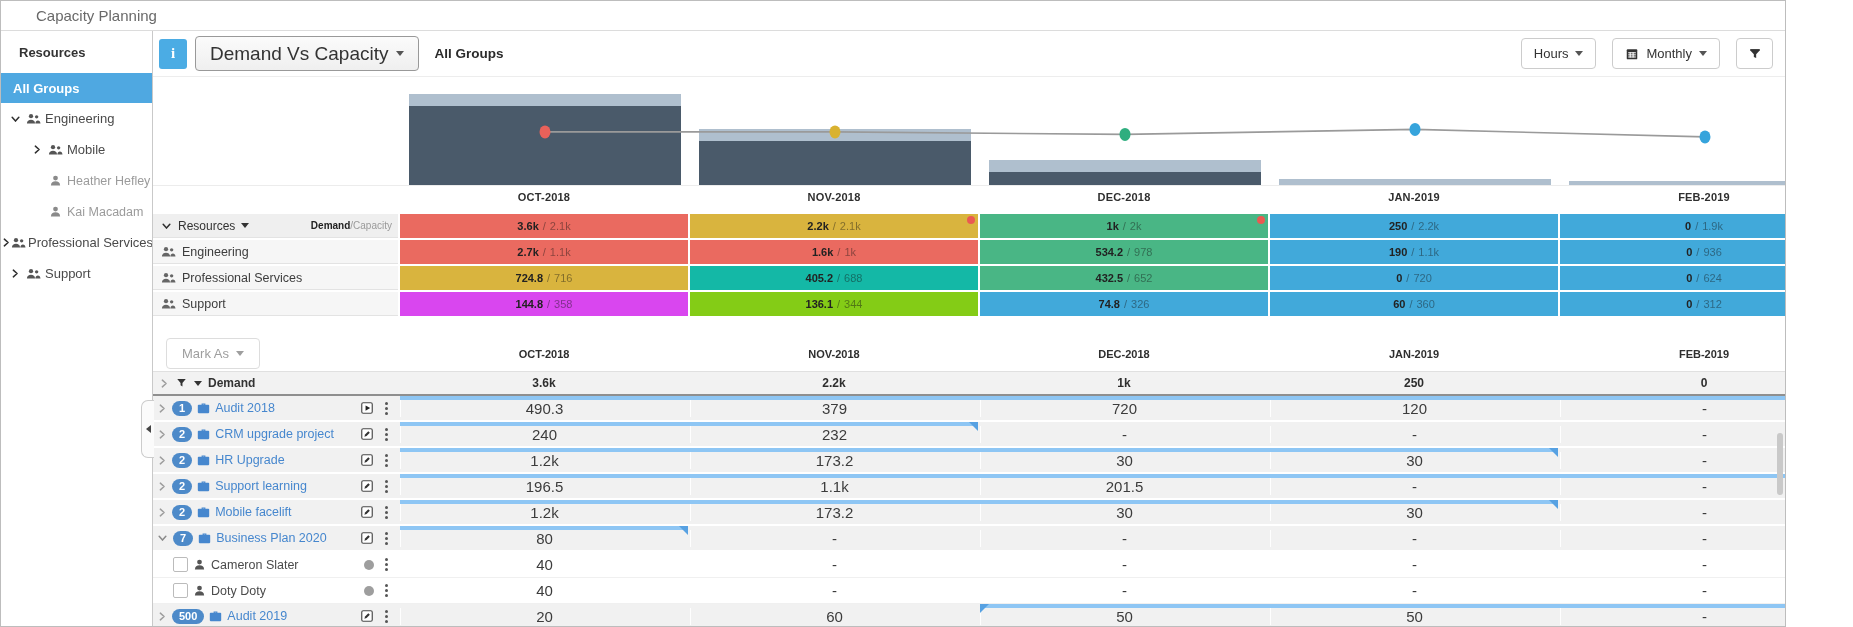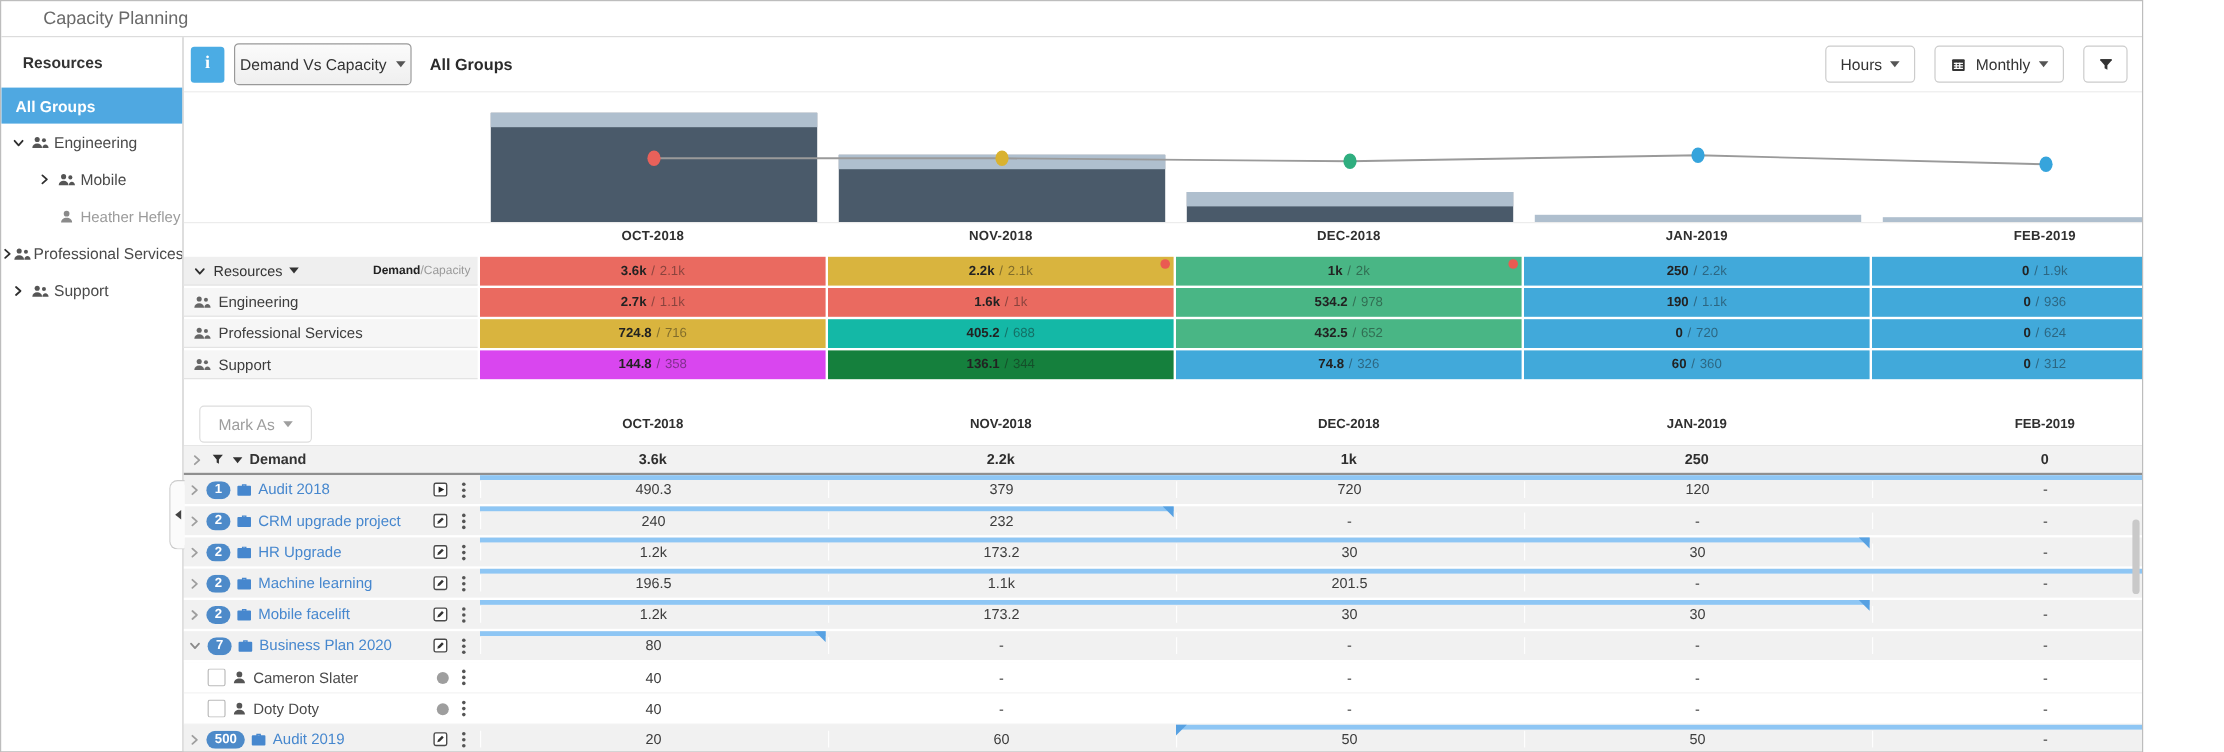--- a/index.html
+++ b/index.html
@@ -16,21 +16,21 @@
   .sb-item .sp{display:inline-block;}
   .sb-item.muted{color:#9b9b9b;font-size:12.5px;}
   .sb-item .chev{width:16px;display:flex;justify-content:center;}
   .sb-item .ic{width:20px;display:flex;justify-content:center;}
   .collapse-handle{position:absolute;left:140px;top:369px;width:13px;height:58px;background:#fbfbfb;border:1px solid #ccc;border-right:none;border-radius:7px 0 0 7px;display:flex;align-items:center;justify-content:center;z-index:5;box-sizing:border-box;}
   .collapse-handle .tri{width:0;height:0;border-top:4px solid transparent;border-bottom:4px solid transparent;border-right:5px solid #444;}
   
   .main{position:relative;flex:1;overflow:hidden;}
   .toolbar{height:46px;border-bottom:1px solid #ededed;display:flex;align-items:center;padding:0 12px 0 6px;box-sizing:border-box;}
   .info-chip{width:28px;height:30px;background:#4BACE4;border-radius:3px;color:#fff;font-weight:700;font-size:15px;display:flex;align-items:center;justify-content:center;font-family:"Liberation Serif",serif;}
-  .dd-main{margin-left:8px;height:33px;padding:0 4px;border:1px solid #999;border-radius:4px;background:linear-gradient(#fbfbfb,#efefef);font-size:13px;color:#333;display:flex;align-items:center;gap:8px;cursor:pointer;text-align:center;}
+  .dd-main{margin-left:8px;height:33px;padding:0 14px;border:1px solid #999;border-radius:4px;background:linear-gradient(#fbfbfb,#efefef);font-size:19px;color:#333;display:flex;align-items:center;gap:8px;cursor:pointer;text-align:center;}
   .caret{display:inline-block;width:0;height:0;border-left:4px solid transparent;border-right:4px solid transparent;border-top:5px solid #555;}
   .tb-group{margin-left:15px;font-size:13.5px;font-weight:700;color:#2b2b2b;}
   .tb-right{margin-left:auto;display:flex;align-items:center;gap:16px;}
   .btn{height:31px;border:1px solid #ccc;border-radius:4px;background:#fff;font-size:13px;color:#333;display:flex;align-items:center;gap:7px;padding:0 12px;cursor:pointer;box-sizing:border-box;}
   .btn.icon-only{width:37px;justify-content:center;padding:0;}
   
   .chart{position:relative;height:108px;border-bottom:1px solid #ececec;}
   .bar{position:absolute;bottom:0;}
   .bar .cap{width:100%;}
   .month-row{display:grid;grid-template-columns:245px repeat(5,288px);column-gap:2px;height:21px;align-items:center;}
@@ -49,21 +49,21 @@
   
   .as-head{display:grid;grid-template-columns:245px repeat(5,288px);column-gap:2px;height:36px;align-items:center;margin-top:20px;border-bottom:1px solid #e0e0e0;box-sizing:border-box;}
   .markas{margin-left:13px;height:29px;width:92px;border:1px solid #ddd;border-radius:4px;background:#fff;color:#9e9e9e;font-size:13px;display:flex;align-items:center;justify-content:center;gap:7px;cursor:pointer;}
   .markas .caret{border-top-color:#9e9e9e;}
   .as-demand{display:grid;grid-template-columns:245px repeat(5,288px);column-gap:2px;height:24px;align-items:center;background:#f2f2f2;border-bottom:2px solid #8f8f8f;box-sizing:border-box;}
   .as-demand .v{text-align:center;font-size:12px;font-weight:700;color:#2e2e2e;}
   .as-demand .lbl{display:flex;align-items:center;gap:6px;padding-left:6px;font-size:12px;font-weight:700;color:#333;}
   .as-row{position:relative;display:grid;grid-template-columns:245px repeat(5,288px);column-gap:2px;height:26px;align-items:center;box-sizing:border-box;}
   .as-row.project{background:#f1f1f1;border-bottom:2px solid #fff;}
   .as-row.person{background:#fff;border-bottom:1px solid #f0f0f0;}
-  .as-row .v{text-align:center;font-size:12px;color:#3c3c3c;border-left:1px solid rgba(255,255,255,.9);}
+  .as-row .v{text-align:center;font-size:15px;color:#3c3c3c;border-left:1px solid rgba(255,255,255,.9);}
   .as-row .left{display:flex;align-items:center;gap:5px;padding:0 10px 0 4px;overflow:hidden;}
   .badge{background:#4d8ac9;color:#fff;font-size:11px;font-weight:700;border-radius:9px;padding:2px 7px;line-height:1;}
   .pname{color:#4687CE;font-size:12.5px;white-space:nowrap;cursor:pointer;}
   .kebab{display:flex;flex-direction:column;gap:2px;margin-left:6px;cursor:pointer;}
   .kebab i{width:3px;height:3px;border-radius:50%;background:#555;}
   .actbox{margin-left:auto;cursor:pointer;display:flex;}
   .graydot{width:10px;height:10px;border-radius:50%;background:#9e9e9e;margin-left:auto;}
   .checkbox{width:13px;height:13px;border:1px solid #bbb;border-radius:2px;background:#fff;margin-left:16px;}
   .tbar{position:absolute;top:0;height:4px;background:#8EC6F4;}
   .tbar .nend{position:absolute;right:0;top:0;width:0;height:0;border-top:9px solid #57A1E2;border-left:9px solid transparent;}
@@ -122,20 +122,31 @@
             <span class="sp" style="width:28px"></span>
             <span class="chev"></span>
             <span class="ic">
               <svg width="13" height="13" viewBox="0 0 24 24">
                 <circle cx="12" cy="7.5" r="4.4" fill="#8a8a8a"></circle>
                 <path d="M3.5 21c0-4.8 3.8-7.4 8.5-7.4s8.5 2.6 8.5 7.4z" fill="#8a8a8a"></path>
               </svg>
             </span>
             <span style="margin-left:2px">Heather Hefley</span>
           </div>
+          <div class="sb-item muted">
+            <span class="sp" style="width:28px"></span>
+            <span class="chev"></span>
+            <span class="ic">
+              <svg width="13" height="13" viewBox="0 0 24 24">
+                <circle cx="12" cy="7.5" r="4.4" fill="#8a8a8a"></circle>
+                <path d="M3.5 21c0-4.8 3.8-7.4 8.5-7.4s8.5 2.6 8.5 7.4z" fill="#8a8a8a"></path>
+              </svg>
+            </span>
+            <span style="margin-left:2px">Kai Macadam</span>
+          </div>
           <div class="sb-item">
             <span class="sp" style="width:6px"></span>
             <span class="chev">
               <svg width="10" height="11" viewBox="0 0 24 24">
                 <path d="M8 4l9 8-9 8" fill="none" stroke="#2f2f2f" stroke-width="3.6" stroke-linecap="round" stroke-linejoin="round"></path>
               </svg>
             </span>
             <span class="ic">
               <svg width="15" height="12" viewBox="0 0 24 18">
                 <circle cx="8" cy="4.5" r="3.4" fill="#555"></circle>
@@ -343,21 +354,21 @@
               <path d="M1.5 16c0-4 3-6 6.5-6s6.5 2 6.5 6z" fill="#666"></path>
               <path d="M14.8 16c.3-3 2-4.8 4.2-4.8 2.3 0 3.9 1.9 4.2 4.8z" fill="#666"></path>
             </svg>
             <span>Support</span>
           </div>
           <div class="cap-cell" style="background:#d946ef">
             <span class="pri">144.8</span>
             <span class="slash">/</span>
             <span class="sec">358</span>
           </div>
-          <div class="cap-cell" style="background:#15803d">
+          <div class="cap-cell" style="background:#84cc16">
             <span class="pri">136.1</span>
             <span class="slash">/</span>
             <span class="sec">344</span>
           </div>
           <div class="cap-cell" style="background:#41A9DA">
             <span class="pri">74.8</span>
             <span class="slash">/</span>
             <span class="sec">326</span>
           </div>
           <div class="cap-cell" style="background:#41A9DA">
@@ -496,21 +507,21 @@
           </div>
           <div class="as-row project">
             <div class="left">
               <svg width="10" height="11" viewBox="0 0 24 24">
                 <path d="M8 4l9 8-9 8" fill="none" stroke="#9e9e9e" stroke-width="3.6" stroke-linecap="round" stroke-linejoin="round"></path>
               </svg>
               <span class="badge">2</span>
               <svg width="13" height="12" viewBox="0 0 24 22">
                 <path d="M8.5 5V2.8h7V5h5.5a1.5 1.5 0 0 1 1.5 1.5V19a1.5 1.5 0 0 1-1.5 1.5H3A1.5 1.5 0 0 1 1.5 19V6.5A1.5 1.5 0 0 1 3 5zM10.5 5h3V4.6h-3z" fill="#4687CE"></path>
               </svg>
-              <span class="pname">Machine learning</span>
+              <span class="pname">Support learning</span>
               <span class="actbox">
                 <svg width="14" height="14" viewBox="0 0 24 24">
                   <rect x="3" y="3" width="18" height="18" rx="2.5" fill="#fff" stroke="#4a4a4a" stroke-width="2"></rect>
                   <path d="M7.5 16.5l1.2-3.7 5.6-5.6 2.5 2.5-5.6 5.6z" fill="#333"></path>
                 </svg>
               </span>
               <span class="kebab">
                 <i></i>
                 <i></i>
                 <i></i>

